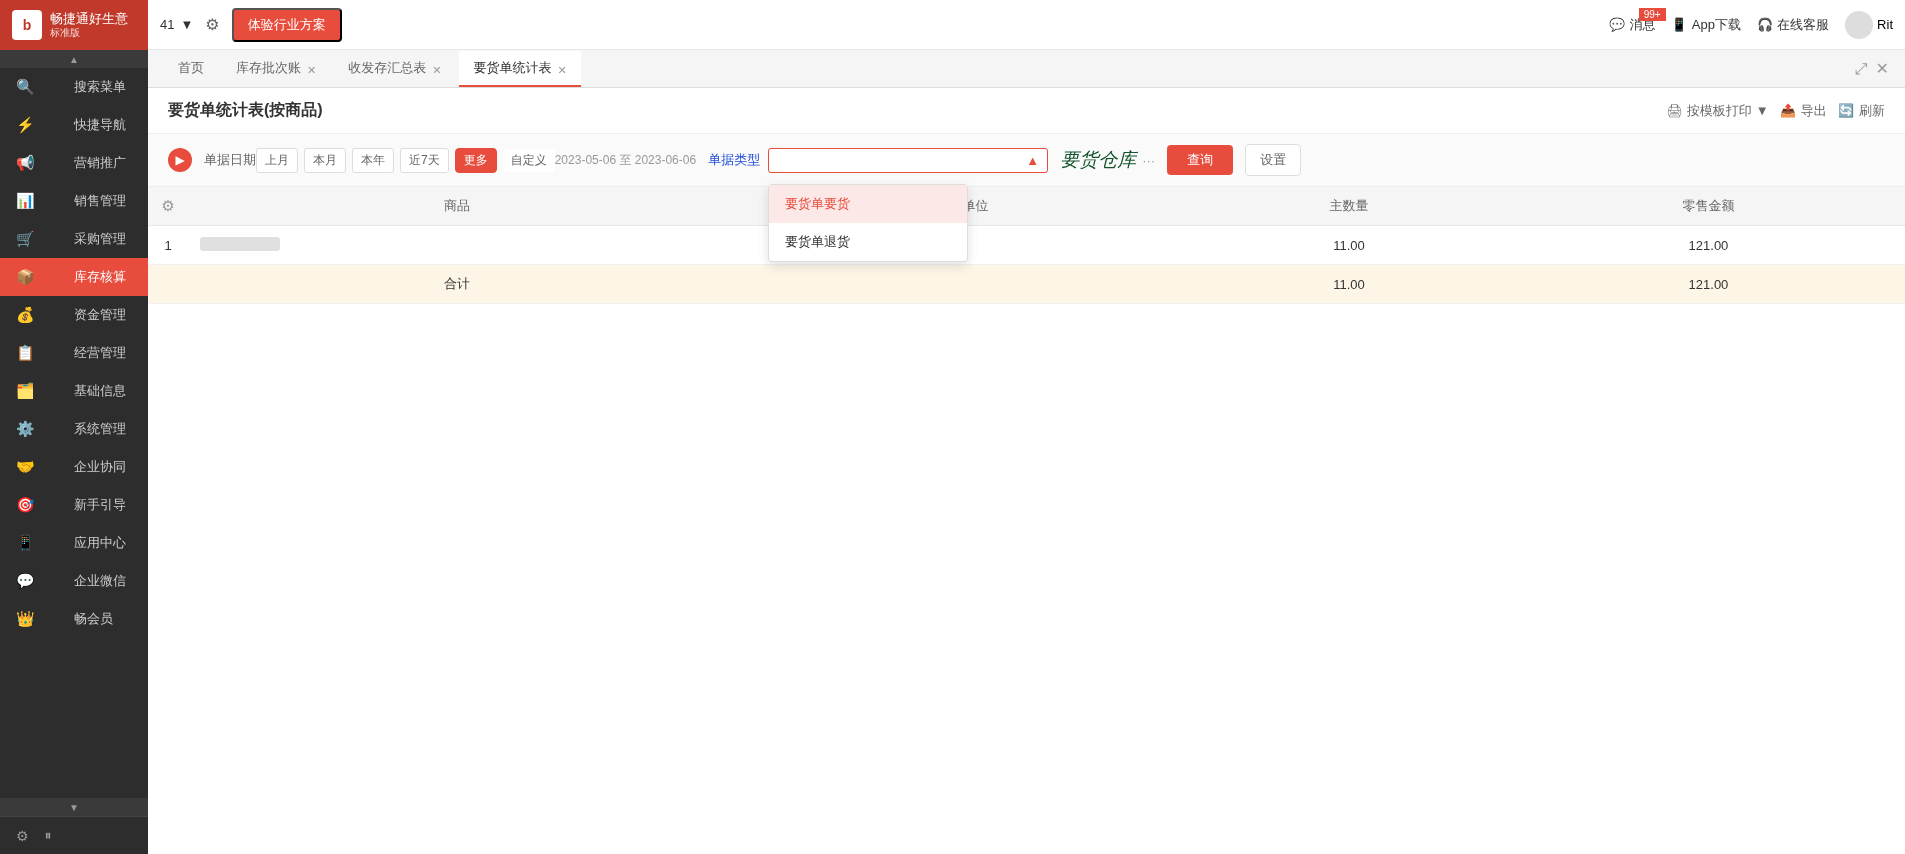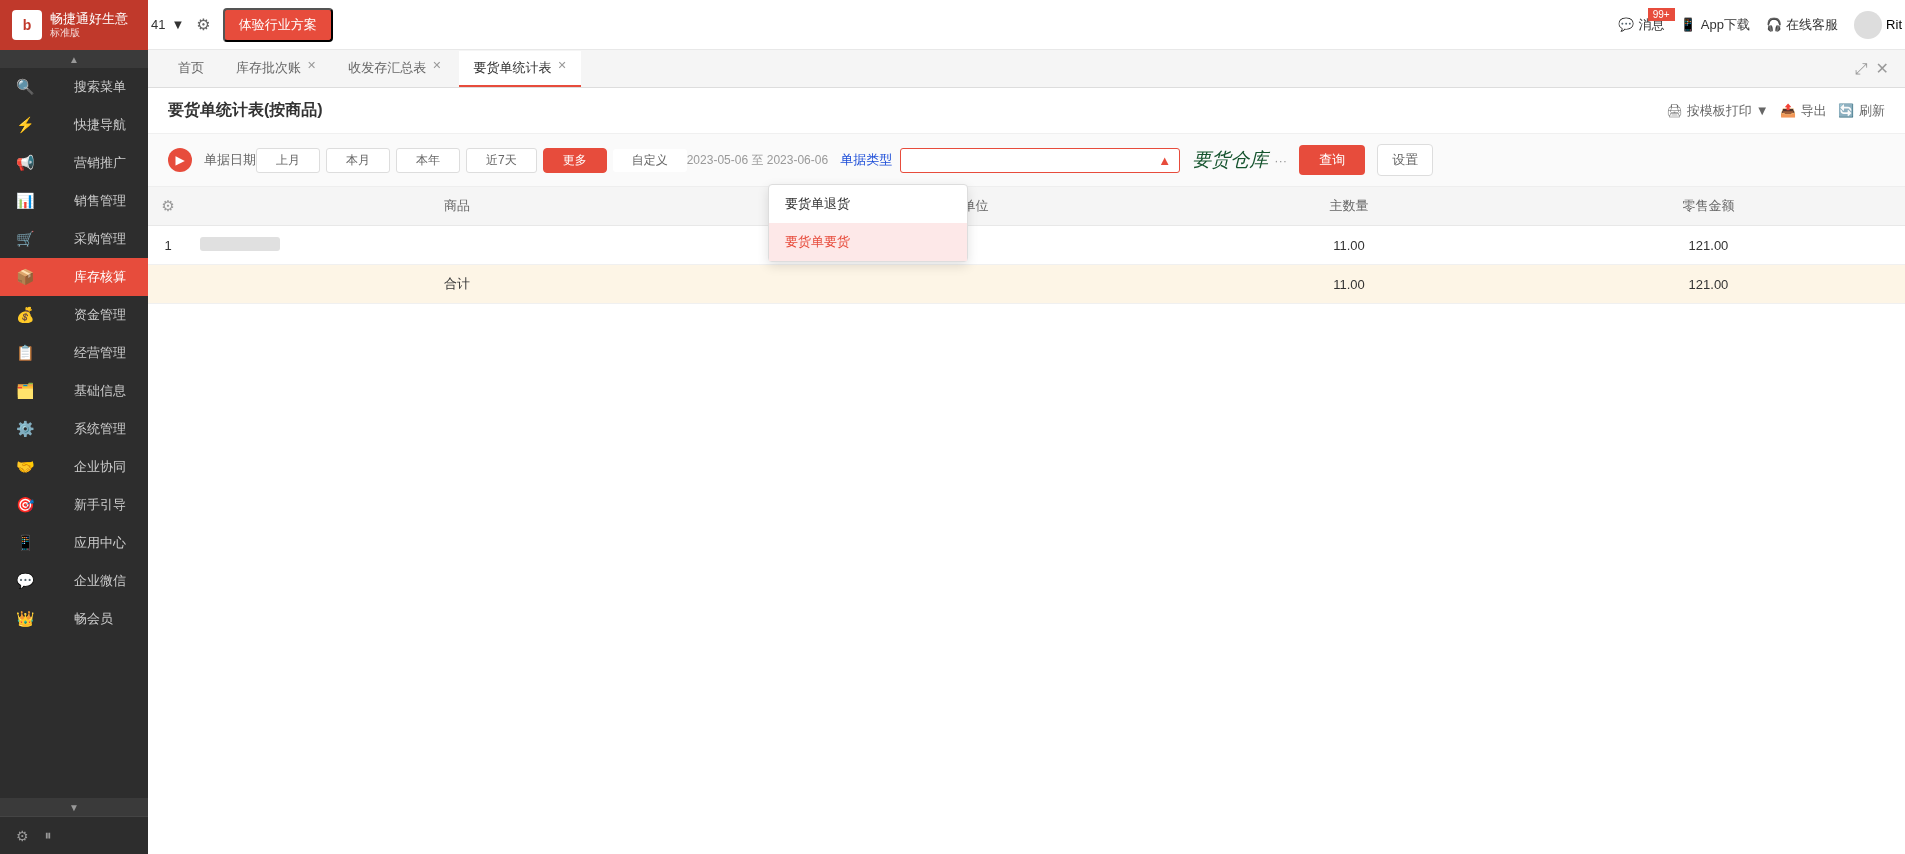--- a/index.html
+++ b/index.html
@@ -56,21 +56,21 @@
     }
     .sidebar-footer-icon { color: #999; cursor: pointer; font-size: 14px; }
 
     
     .main { flex: 1; display: flex; flex-direction: column; height: 854px; overflow: hidden; }
 
     
     .topbar {
       height: 50px; background: #fff;
       display: flex; align-items: center; justify-content: space-between;
-      padding: 0 3px; border-bottom: 1px solid #e8e8e8;
+      padding: 0 12px; border-bottom: 1px solid #e8e8e8;
       flex-shrink: 0;
     }
     .topbar-left { display: flex; align-items: center; gap: 12px; }
     .topbar-store { display: flex; align-items: center; gap: 6px; color: #333; font-size: 13px; }
     .topbar-settings { font-size: 16px; color: #666; cursor: pointer; }
     .topbar-trial {
       background: #e74c3c; color: #fff; padding: 6px 14px;
       border-radius: 4px; font-size: 13px; cursor: pointer;
     }
     .topbar-right { display: flex; align-items: center; gap: 16px; }
@@ -84,21 +84,21 @@
     .topbar-user { display: flex; align-items: center; gap: 4px; }
     .user-avatar { width: 28px; height: 28px; background: #ddd; border-radius: 50%; }
 
     
     .tabbar {
       background: #f5f5f5; display: flex; align-items: center;
       padding: 0 16px; border-bottom: 1px solid #ddd; flex-shrink: 0; height: 38px;
     }
     .tab {
       padding: 8px 14px; font-size: 13px; color: #666; cursor: pointer;
-      display: flex; align-items: flex-start; gap: 6px; white-space: nowrap;
+      display: flex; align-items: flex-end; gap: 6px; white-space: nowrap;
       border-bottom: 2px solid transparent; margin-right: 4px;
     }
     .tab.active { color: #333; background: #fff; border-bottom: 2px solid #e74c3c; }
     .tab .close-btn { color: #999; font-size: 11px; }
     .tab-actions { margin-left: auto; display: flex; gap: 8px; }
     .tab-action-btn { background: none; border: none; color: #999; cursor: pointer; font-size: 16px; }
 
     
     .page-content { flex: 1; background: #fff; overflow-y: auto; padding: 0; }
 
@@ -122,21 +122,21 @@
     }
     .filter-expand-btn {
       width: 24px; height: 24px; background: #e74c3c; border-radius: 50%;
       display: flex; align-items: center; justify-content: center;
       color: #fff; font-size: 12px; cursor: pointer;
     }
     .filter-group { display: flex; align-items: center; }
     .filter-label { color: #666; font-size: 13px; white-space: nowrap; }
     .filter-dates { display: flex; align-items: center; gap: 6px; }
     .date-btn {
-      padding: 3px 19px; background: #fff; border: 1px solid #ddd;
+      padding: 3px 8px; background: #fff; border: 1px solid #ddd;
       border-radius: 3px; font-size: 12px; color: #666; cursor: pointer;
     }
     .date-btn.more {
       background: #e74c3c; color: #fff; border-color: #e74c3c; border-radius: 4px;
     }
     .date-btn.custom { color: #666; border: none; }
     .date-range { font-size: 12px; color: #999; }
 
     .filter-type-group { display: flex; align-items: center; gap: 8px; }
     .filter-type-label { color: #1d4ed8; font-size: 13px; white-space: nowrap; }
@@ -380,22 +380,22 @@
 
       <div class="filter-warehouse">
         <span class="filter-warehouse-label">要货仓库</span>
         <span class="filter-warehouse-more">···</span>
       </div>
 
       <button class="btn-query">查询</button>
       <button class="btn-settings">设置</button>
 
       <div class="dropdown-overlay">
+        <div class="dropdown-item selected">要货单要货</div>
         <div class="dropdown-item">要货单退货</div>
-        <div class="dropdown-item selected">要货单要货</div>
       </div>
     </div>
 
     <div class="table-container">
       <table>
         <thead>
           <tr>
             <th class="settings-col">
               <span class="settings-icon">⚙</span>
             </th>

